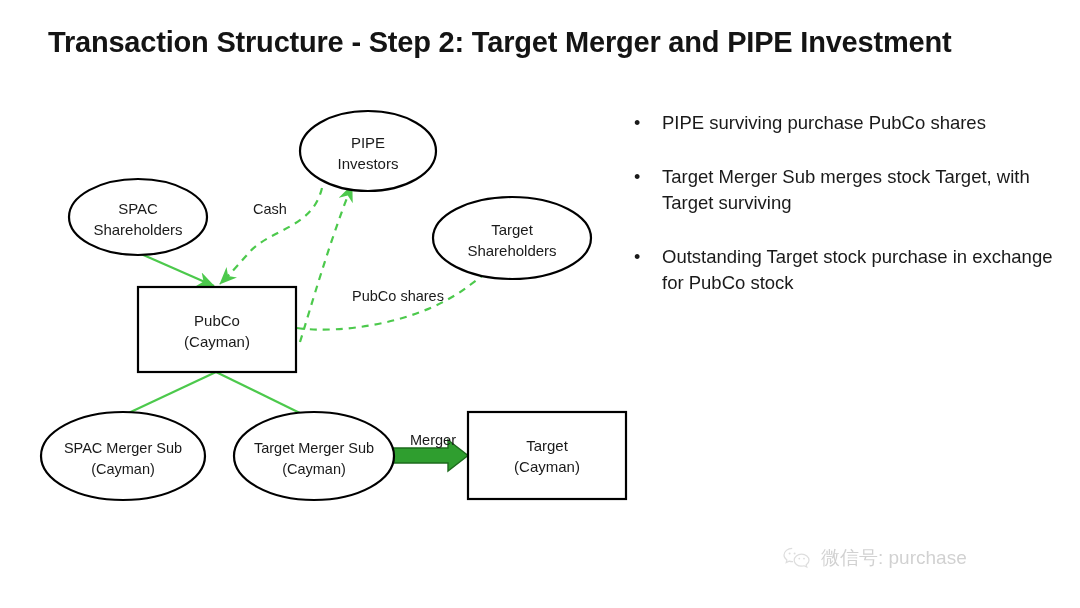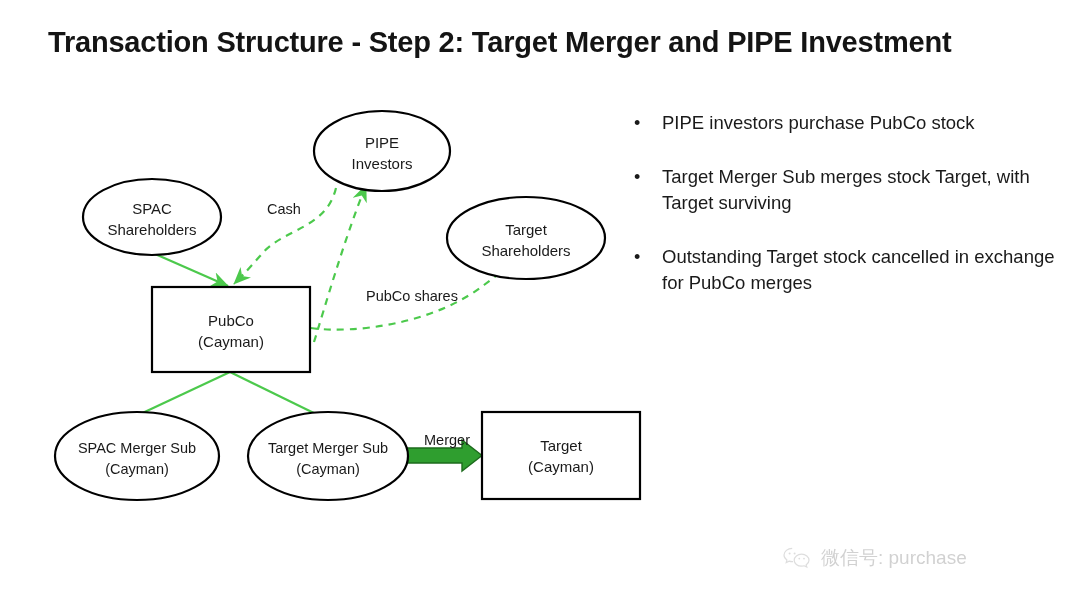--- a/index.html
+++ b/index.html
@@ -25,21 +25,21 @@
     left: 48px;
     top: 26px;
     font-size: 29px;
     font-weight: bold;
     letter-spacing: -0.2px;
     color: #141414;
     white-space: nowrap;
   }
   #diagram-area {
     position: absolute;
-    left: 14px;
+    left: 0;
     top: 80px;
     width: 660px;
     height: 460px;
   }
   #diagram-svg {
     display: block;
   }
   .shape-label {
     font-family: "Liberation Sans", sans-serif;
     font-size: 15px;
@@ -205,29 +205,29 @@
 
       <text class="edge-label" x="270" y="130">Cash</text>
       <text class="edge-label" x="398" y="217">PubCo shares</text>
       <text class="edge-label" x="433" y="361">Merger</text>
     </svg>
   </div>
 
   <div id="bullets">
     <div class="bullet-row">
       <div class="bullet-dot">•</div>
-      <div class="bullet-text">PIPE investors purchase PubCo stock</div>
+      <div class="bullet-text">PIPE surviving purchase PubCo shares</div>
     </div>
     <div class="bullet-row">
       <div class="bullet-dot">•</div>
       <div class="bullet-text">Target Merger Sub merges stock Target, with Target surviving</div>
     </div>
     <div class="bullet-row">
       <div class="bullet-dot">•</div>
-      <div class="bullet-text">Outstanding Target stock cancelled in exchange for PubCo merges</div>
+      <div class="bullet-text">Outstanding Target stock purchase in exchange for PubCo stock</div>
     </div>
   </div>
 
   <div id="watermark">
     <span>
       <svg width="30" height="24" viewBox="0 0 30 24" xmlns="http://www.w3.org/2000/svg">
         <g fill="none" stroke="#b5b5b5" stroke-width="1.2">
           <path d="M10.2 2.4C5.6 2.4 2 5.4 2 9c0 2 1.1 3.8 2.9 5L4.2 16.6l2.9-1.5c1 .3 2 .5 3.1.5 .3 0 .6 0 .9 0"></path>
           <path d="M19.6 8.2c-4.1 0-7.4 2.7-7.4 6s3.3 6 7.4 6c.9 0 1.8-.1 2.6-.4l2.6 1.3-.7-2.2c1.6-1.1 2.9-2.7 2.9-4.7 0-3.3-3.3-6-7.4-6z"></path>
         </g>

